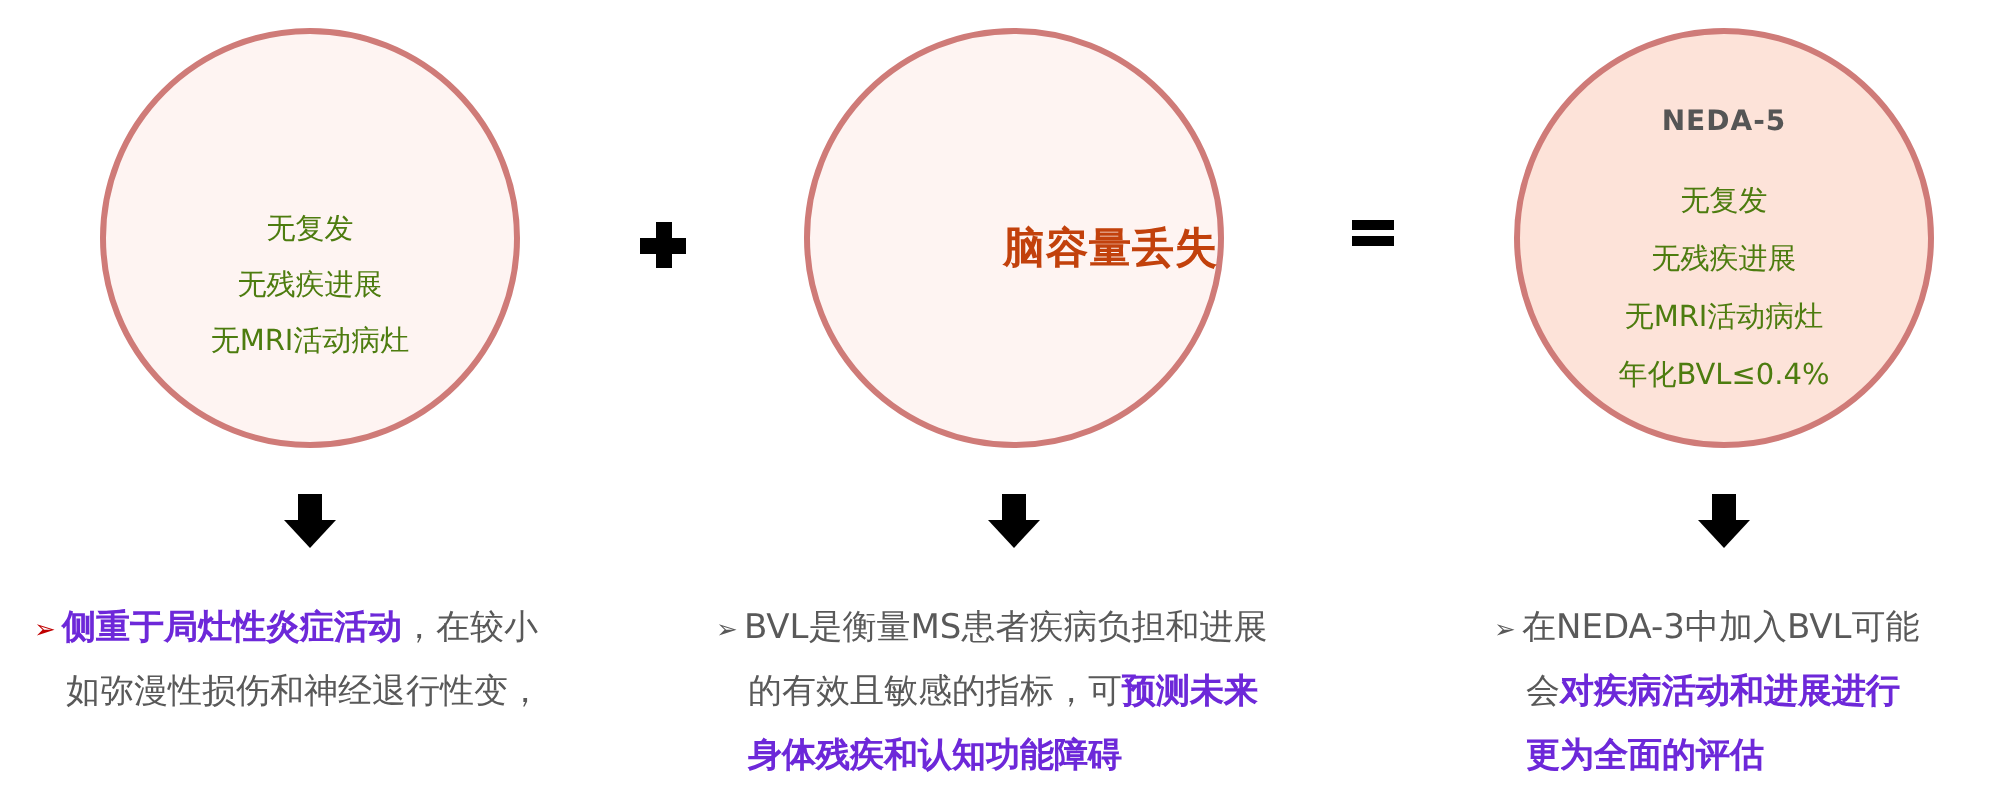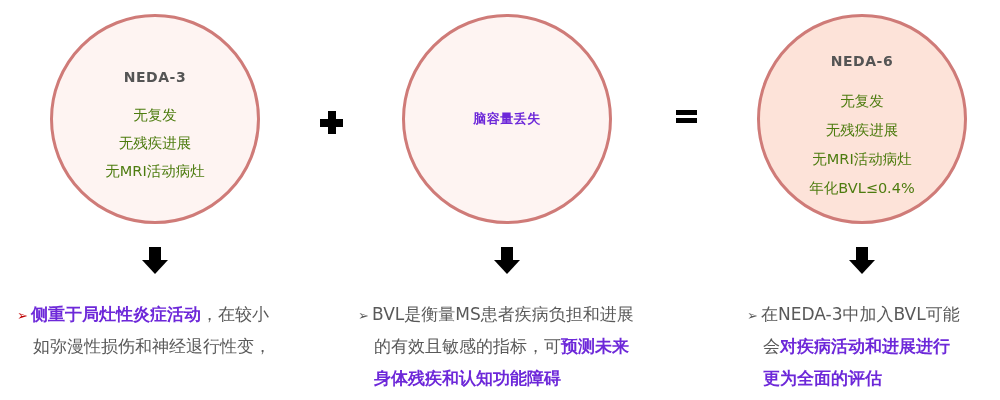--- a/index.html
+++ b/index.html
@@ -52,24 +52,24 @@
     .c1 .circle-title { top: 52px; }
     .c1 .circle-lines { top: 84px; }
     .c3 .circle-title { top: 36px; }
     .c3 .circle-lines { top: 70px; }
     .c3 .circle-lines div { height: 29px; line-height: 29px; }
 
     .circle-center-text {
       position: absolute;
       left: 0; right: 0;
       top: 93px;
-      text-align: center;
+      text-align: right;
       font-weight: bold;
-      font-size: 13px;
-      color: #6d28d9;
+      font-size: 21px;
+      color: #c2410c;
       letter-spacing: 0.5px;
     }
 
     
     .plus {
       position: absolute;
       left: 320px;
       top: 111px;
       width: 23px;
       height: 23px;
@@ -154,38 +154,37 @@
       font-weight: bold;
     }
     .n1 { left: 33px; }
     .n2 { left: 374px; }
     .n3 { left: 763px; }
   </style>
 </head>
 <body>
 
 <div class="circle c1">
-  <div class="circle-title">NEDA-3</div>
   <div class="circle-lines">
     <div>无复发</div>
     <div>无残疾进展</div>
     <div>无MRI活动病灶</div>
   </div>
 </div>
 
 <div class="plus"></div>
 
 <div class="circle c2">
   <div class="circle-center-text">脑容量丢失</div>
 </div>
 
 <div class="equals"></div>
 
 <div class="circle c3">
-  <div class="circle-title">NEDA-6</div>
+  <div class="circle-title">NEDA-5</div>
   <div class="circle-lines">
     <div>无复发</div>
     <div>无残疾进展</div>
     <div>无MRI活动病灶</div>
     <div>年化BVL≤0.4%</div>
   </div>
 </div>
 
 <div class="down-arrow a1">
   <div class="shaft"></div>

